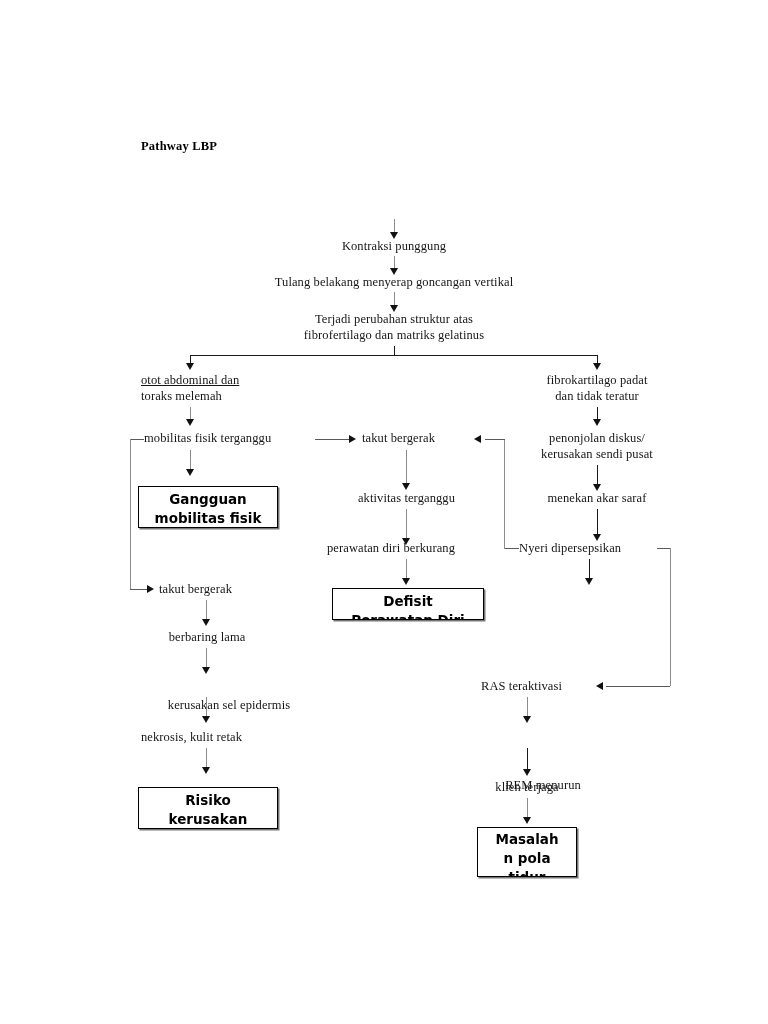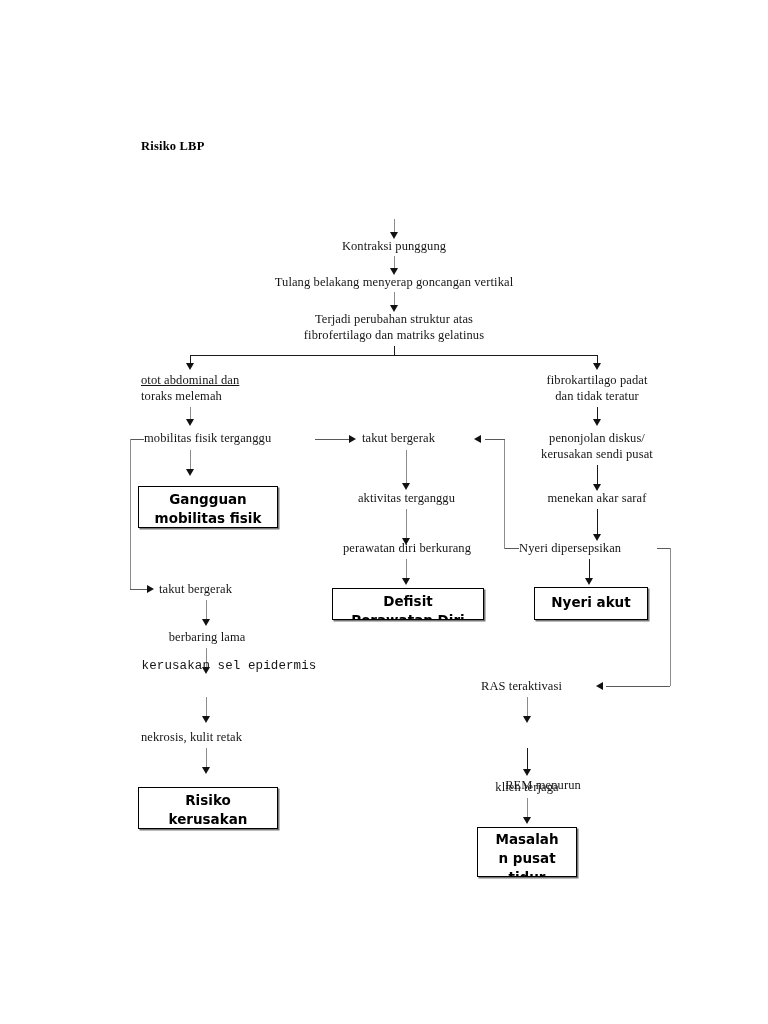--- a/index.html
+++ b/index.html
@@ -37,21 +37,21 @@
            border-left:7px solid #111;}
   .ahead-l{position:absolute;width:0;height:0;
            border-top:4.5px solid transparent;border-bottom:4.5px solid transparent;
            border-right:7px solid #111;}
 </style>
 </head>
 <body>
 
 <div id="canvas">
 
-  <div class="title">Risiko LBP</div>
+  <div class="title">Pathway LBP</div>
 
 
   <div class="vline" style="left:394px;top:219px;height:17px;"></div>
   <div class="ahead-d" style="left:390px;top:232px;"></div>
 
   <div class="node" style="left:294px;top:239px;width:200px;">Kontraksi punggung</div>
 
   <div class="vline" style="left:394px;top:256px;height:16px;"></div>
   <div class="ahead-d" style="left:390px;top:268px;"></div>
 
@@ -96,21 +96,21 @@
   <div class="node" style="left:159px;top:582px;width:130px;text-align:left;">takut bergerak</div>
 
   <div class="vline" style="left:206px;top:600px;height:22px;"></div>
   <div class="ahead-d" style="left:202px;top:619px;"></div>
 
   <div class="node" style="left:141px;top:630px;width:132px;">berbaring lama</div>
 
   <div class="vline" style="left:206px;top:648px;height:22px;"></div>
   <div class="ahead-d" style="left:202px;top:667px;"></div>
 
-  <div class="node" style="left:141px;top:659px;width:176px;font-family:Liberation Mono, monospace;">kerusakan sel epidermis</div>
+  <div class="node" style="left:141px;top:698px;width:176px;">kerusakan sel epidermis</div>
 
   <div class="vline" style="left:206px;top:697px;height:22px;"></div>
   <div class="ahead-d" style="left:202px;top:716px;"></div>
 
   <div class="node" style="left:141px;top:730px;width:148px;text-align:left;">nekrosis, kulit retak</div>
 
   <div class="vline" style="left:206px;top:748px;height:22px;"></div>
   <div class="ahead-d" style="left:202px;top:767px;"></div>
 
   <div class="box" style="left:138px;top:787px;width:138px;height:40px;">
@@ -126,21 +126,21 @@
   <div class="node" style="left:362px;top:431px;width:120px;text-align:left;">takut bergerak</div>
 
   <div class="vline" style="left:406px;top:450px;height:36px;"></div>
   <div class="ahead-d" style="left:402px;top:483px;"></div>
 
   <div class="node" style="left:340px;top:491px;width:133px;">aktivitas terganggu</div>
 
   <div class="vline" style="left:406px;top:509px;height:32px;"></div>
   <div class="ahead-d" style="left:402px;top:538px;"></div>
 
-  <div class="node" style="left:324px;top:541px;width:166px;">perawatan diri berkurang</div>
+  <div class="node" style="left:308px;top:541px;width:166px;">perawatan diri berkurang</div>
 
   <div class="vline" style="left:406px;top:559px;height:22px;"></div>
   <div class="ahead-d" style="left:402px;top:578px;"></div>
 
   <div class="box" style="left:332px;top:588px;width:150px;height:30px;">
     <div class="inner">
       <div>Defisit</div>
       <div>Perawatan Diri</div>
     </div>
   </div>
@@ -165,25 +165,20 @@
   <div class="node" style="left:519px;top:541px;width:138px;text-align:left;">Nyeri dipersepsikan</div>
 
   <div class="hline" style="left:504px;top:548px;width:15px;"></div>
   <div class="vline" style="left:504px;top:439px;height:110px;"></div>
   <div class="hline" style="left:485px;top:439px;width:20px;"></div>
   <div class="ahead-l" style="left:474px;top:435px;"></div>
 
   <div class="vline dark" style="left:589px;top:559px;height:22px;"></div>
   <div class="ahead-d" style="left:585px;top:578px;"></div>
 
-  <div class="box" style="left:534px;top:587px;width:112px;height:31px;">
-    <div class="inner" style="padding-top:5px;">
-      <div>Nyeri akut</div>
-    </div>
-  </div>
 
   <div class="hline" style="left:657px;top:548px;width:14px;"></div>
   <div class="vline" style="left:670px;top:548px;height:138px;"></div>
   <div class="hline" style="left:606px;top:686px;width:64px;"></div>
   <div class="ahead-l" style="left:596px;top:682px;"></div>
 
   <div class="node" style="left:481px;top:679px;width:108px;text-align:left;">RAS teraktivasi</div>
 
   <div class="vline" style="left:527px;top:697px;height:22px;"></div>
   <div class="ahead-d" style="left:523px;top:716px;"></div>
@@ -194,18 +189,18 @@
   <div class="ahead-d" style="left:523px;top:769px;"></div>
 
   <div class="node" style="left:463px;top:780px;width:128px;">klien terjaga</div>
 
   <div class="vline" style="left:527px;top:798px;height:22px;"></div>
   <div class="ahead-d" style="left:523px;top:817px;"></div>
 
   <div class="box" style="left:477px;top:827px;width:98px;height:48px;">
     <div class="inner" style="padding-top:2px;">
       <div>Masalah</div>
-      <div>n pusat</div>
+      <div>n pola</div>
       <div>tidur</div>
     </div>
   </div>
 
 </div>
 
 </body></html>

